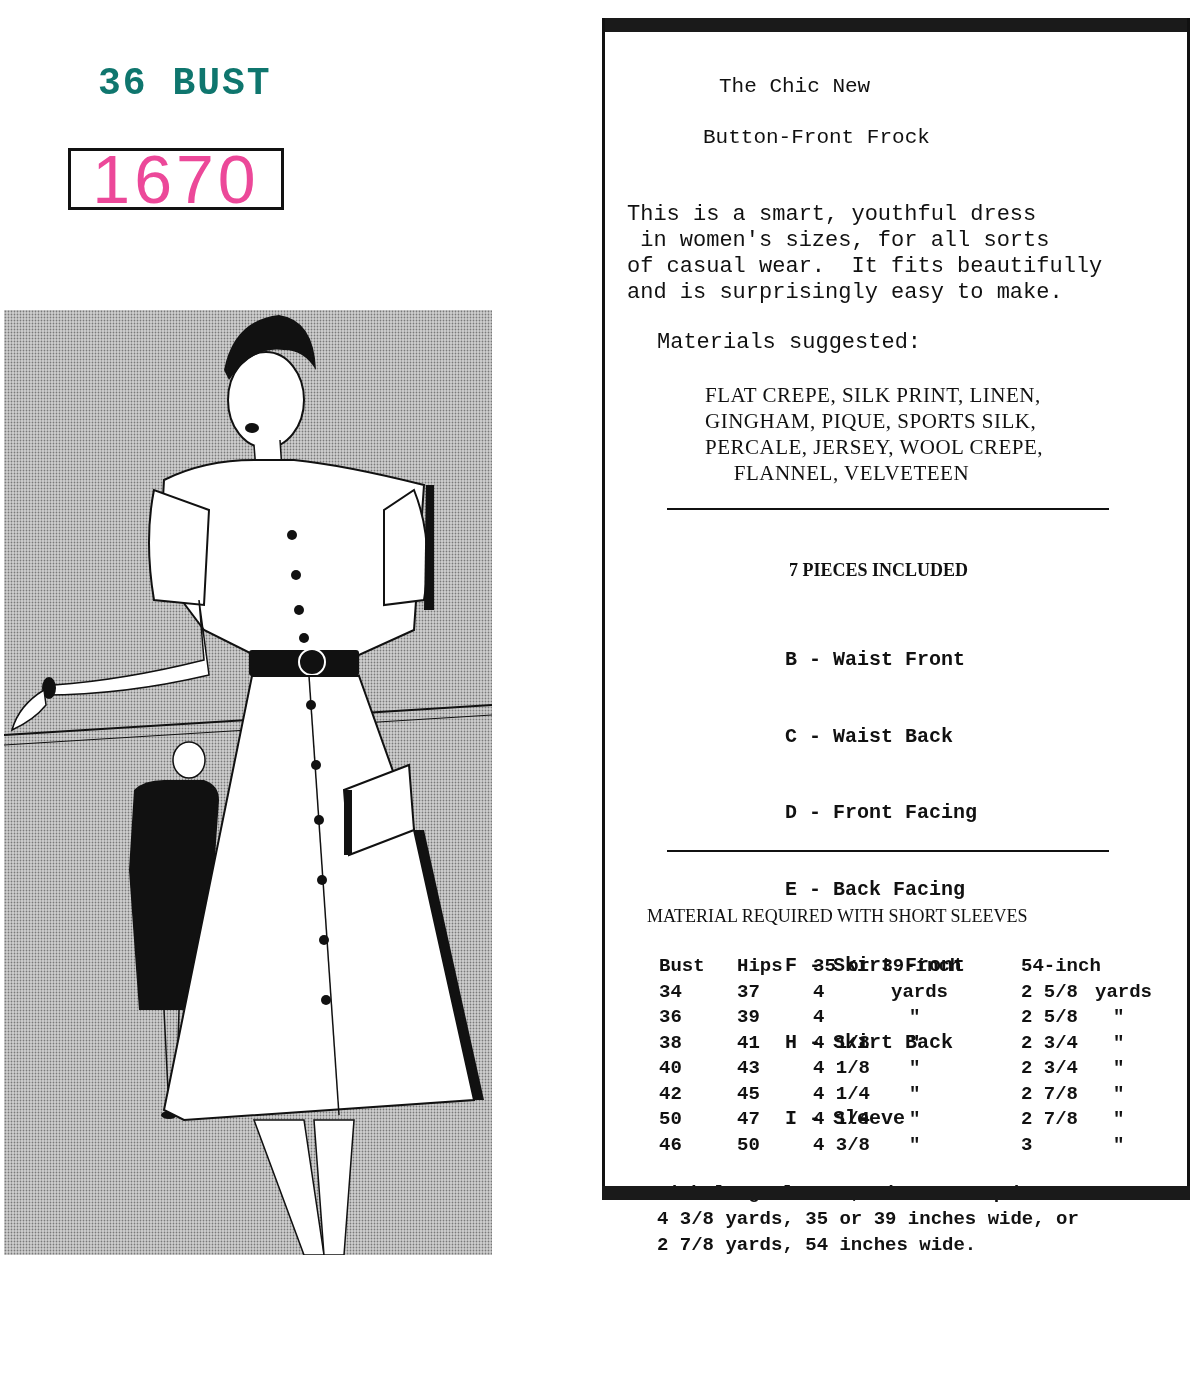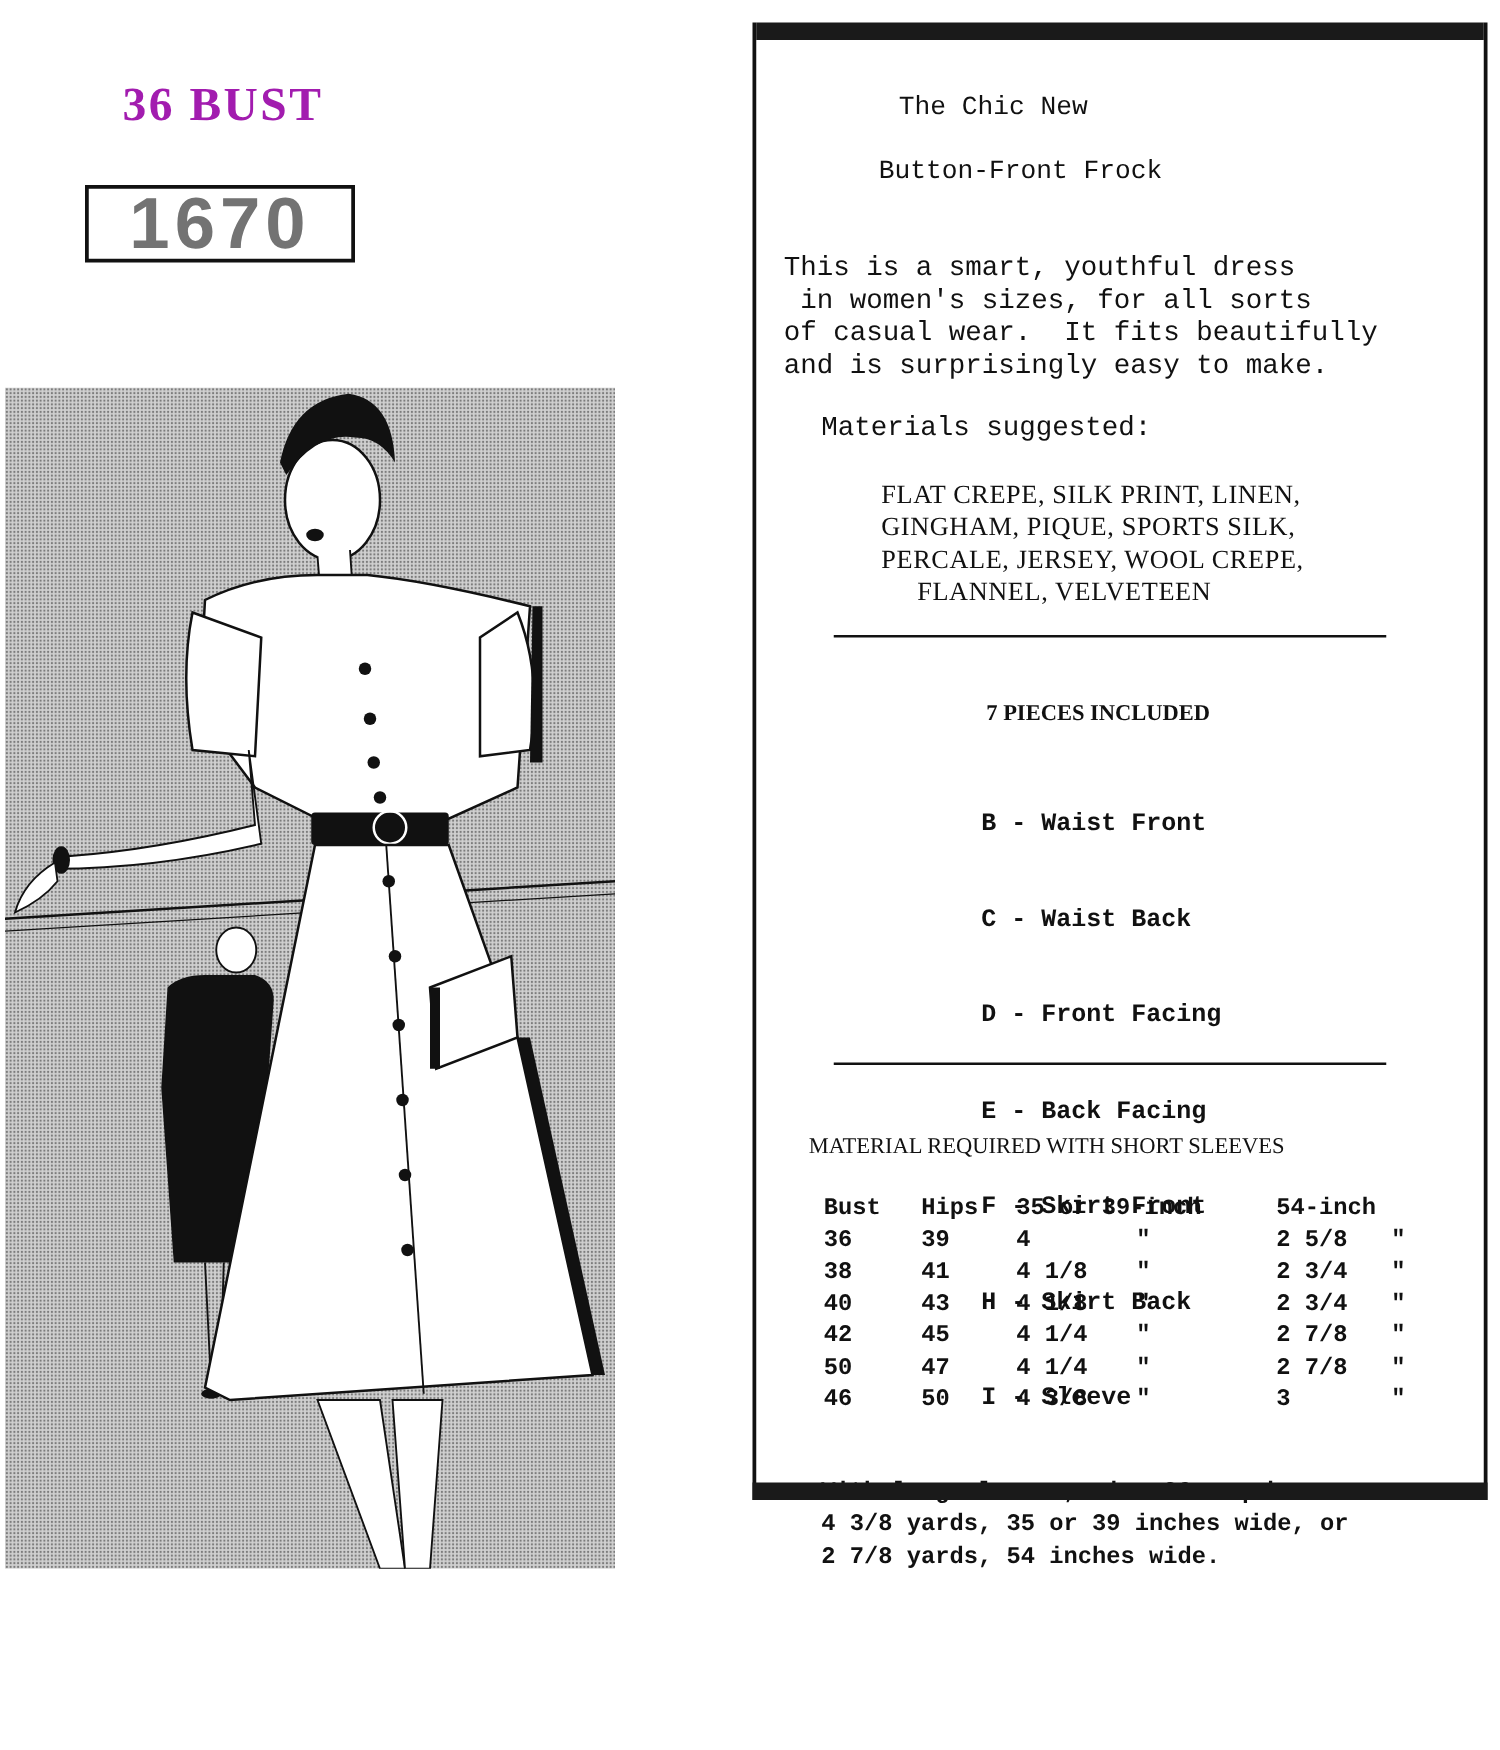--- a/index.html
+++ b/index.html
@@ -1,21 +1,21 @@
 <!DOCTYPE html>
 <html><head>
 <meta charset="utf-8">
 <style>
   html, body { margin:0; padding:0; background:#ffffff; }
   body { width:1200px; height:1400px; position:relative; overflow:hidden; font-family:"Liberation Mono", "DejaVu Sans Mono", monospace; color:#111; }
 
   
-  .bust-stamp { position:absolute; left:98px; top:62px; font-family:Liberation Serif, serif; font-size:38px; font-weight:bold; color:#a21caf; letter-spacing:2px; }
+  .bust-stamp { position:absolute; left:98px; top:62px; font-family:Liberation Mono, monospace; font-size:38px; font-weight:bold; color:#0f766e; letter-spacing:2px; }
   .pattern-box { position:absolute; left:68px; top:148px; width:216px; height:62px; border:3px solid #111; box-sizing:border-box; display:flex; align-items:center; justify-content:center; }
-  .pattern-number { font-family:"Liberation Sans", "DejaVu Sans", sans-serif; font-weight:bold; font-size:58px; letter-spacing:4px; color:#737373; line-height:1; }
+  .pattern-number { font-family:"Liberation Sans", "DejaVu Sans", sans-serif; font-weight:normal; font-size:68px; letter-spacing:4px; color:#ec4899; line-height:1; }
 
   .illustration { position:absolute; left:4px; top:310px; width:488px; height:945px; }
   .illustration svg { width:100%; height:100%; display:block; }
 
   
   .card { position:absolute; left:602px; top:18px; width:588px; height:1182px; border-left:3px solid #111; border-right:3px solid #111; box-sizing:border-box; }
   .card-bar-top { position:absolute; left:0; top:0; right:0; height:14px; background:#1a1a1a; }
   .card-bar-bottom { position:absolute; left:-3px; bottom:0; right:-3px; height:14px; background:#1a1a1a; }
 
   .txt { position:absolute; white-space:pre; font-size:21px; line-height:26px; }
@@ -157,20 +157,28 @@
 
   <table class="req">
     <tbody>
         <tr>
       <th class="c-bust">Bust</th>
       <th class="c-hips">Hips</th>
       <th class="c-35" colspan="2">35 or 39-inch</th>
       <th class="c-54" colspan="2">54-inch</th>
     </tr>
     <tr>
+      <td class="c-bust">34</td>
+          <td class="c-hips">37</td>
+          <td class="c-35">4</td>
+          <td class="c-yd1">yards</td>
+          <td class="c-54">2 5/8</td>
+          <td class="c-yd2">yards</td>
+    </tr>
+    <tr>
       <td class="c-bust">36</td>
           <td class="c-hips">39</td>
           <td class="c-35">4</td>
           <td class="c-yd1 ditto">"</td>
           <td class="c-54">2 5/8</td>
           <td class="c-yd2 ditto">"</td>
     </tr>
     <tr>
       <td class="c-bust">38</td>
           <td class="c-hips">41</td>

